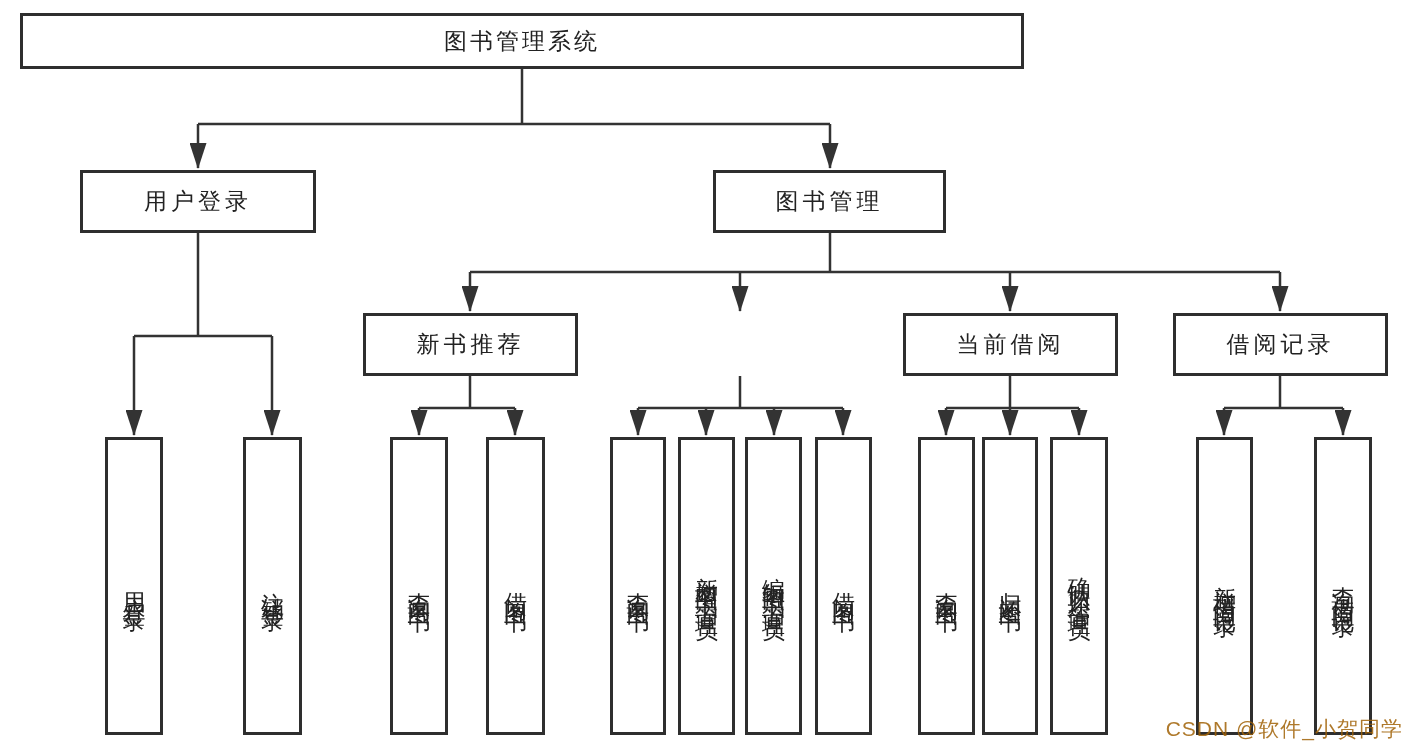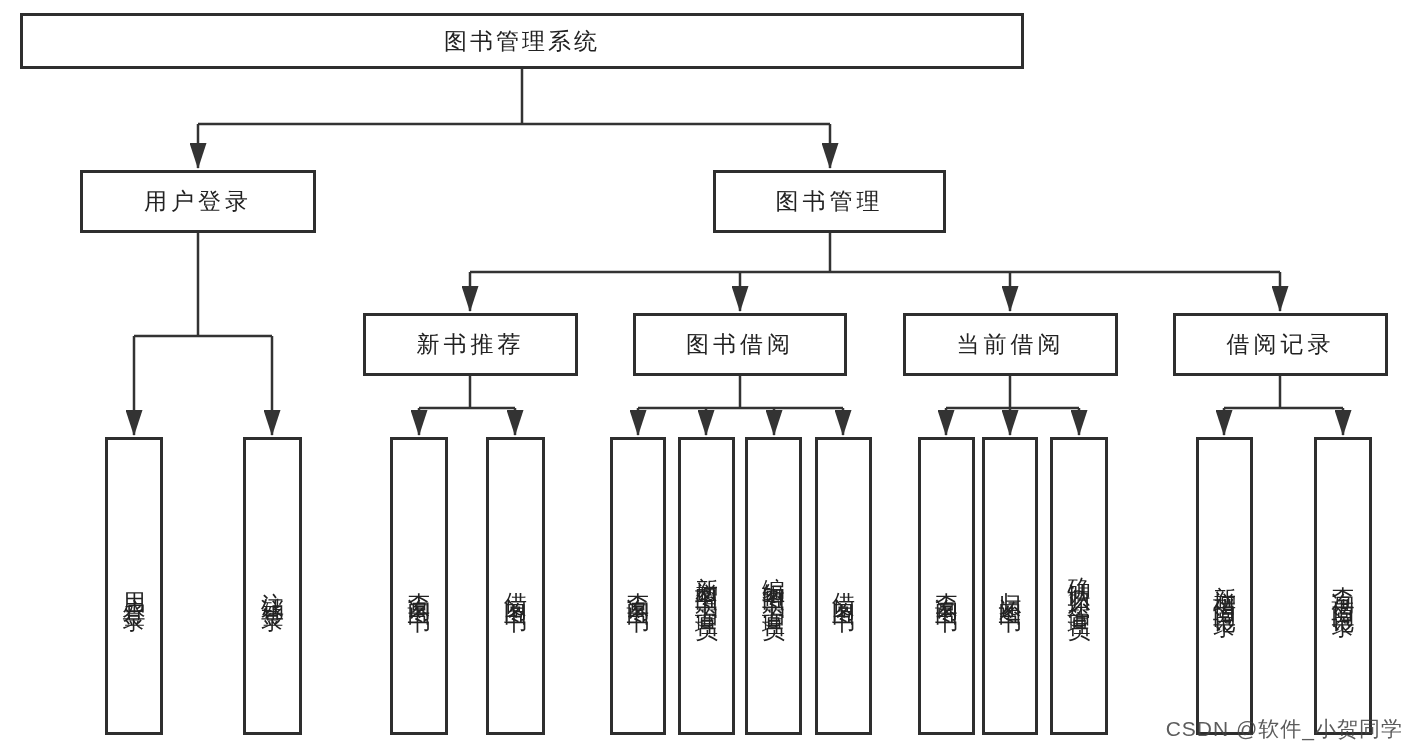--- a/index.html
+++ b/index.html
@@ -31,21 +31,21 @@
     text-orientation:mixed;
     font-size:23px;
     letter-spacing:6px;
     line-height:1;
     color:#222222;
   }
   #watermark{
     position:absolute;
     right:2px;bottom:4px;
     font-size:21px;
-    color:#404040;
+    color:#a16207;
     opacity:.85;
     letter-spacing:1px;
     white-space:nowrap;
     margin-left:8px;
   }
 </style>
 </head>
 <body>
 
 <div id="canvas">
@@ -112,23 +112,20 @@
   <div class="box" style="left:80px;top:170px;width:236px;height:63px">
     <span class="hlabel">用户登录</span>
   </div>
   <div class="box" style="left:363px;top:313px;width:215px;height:63px">
     <span class="hlabel">新书推荐</span>
   </div>
 
   <div class="box" style="left:713px;top:170px;width:233px;height:63px">
     <span class="hlabel">图书管理</span>
   </div>
-  <div class="box" style="left:633px;top:313px;width:214px;height:63px">
-    <span class="hlabel">图书借阅</span>
-  </div>
   <div class="box" style="left:903px;top:313px;width:215px;height:63px">
     <span class="hlabel">当前借阅</span>
   </div>
   <div class="box" style="left:1173px;top:313px;width:215px;height:63px">
     <span class="hlabel">借阅记录</span>
   </div>
 
   <div class="box" style="left:105px;top:437px;width:58px;height:298px">
     <span class="vlabel">用户登录</span>
   </div>

